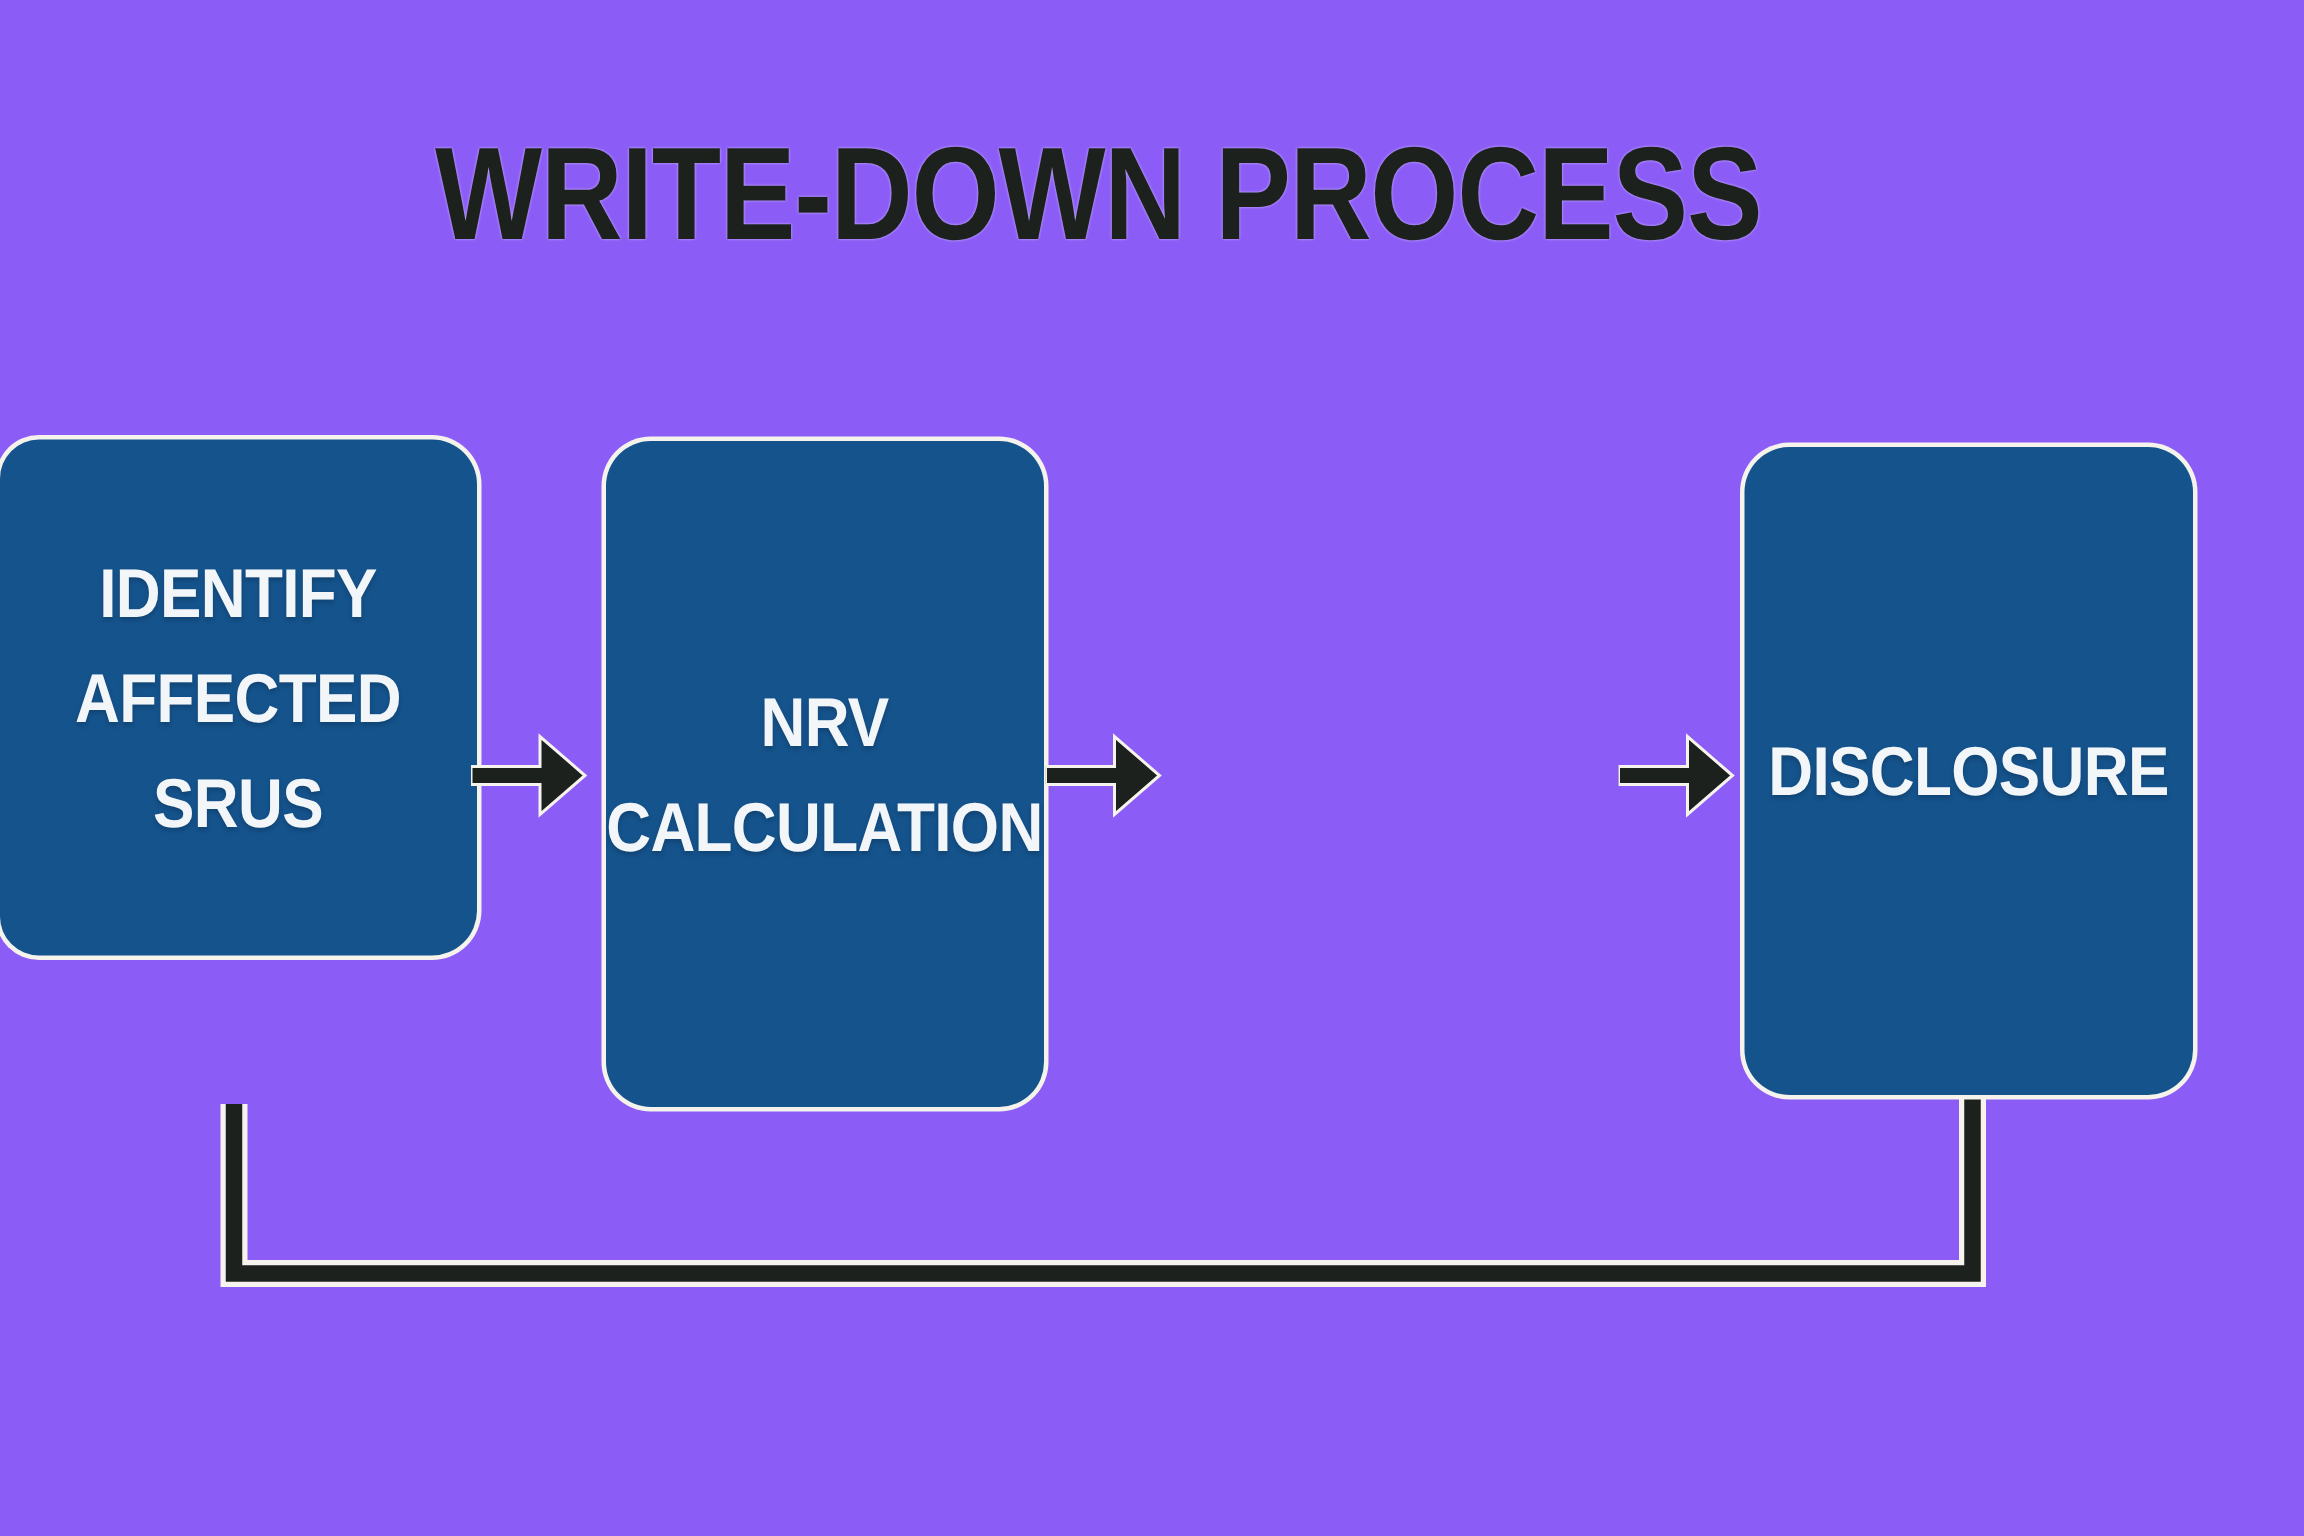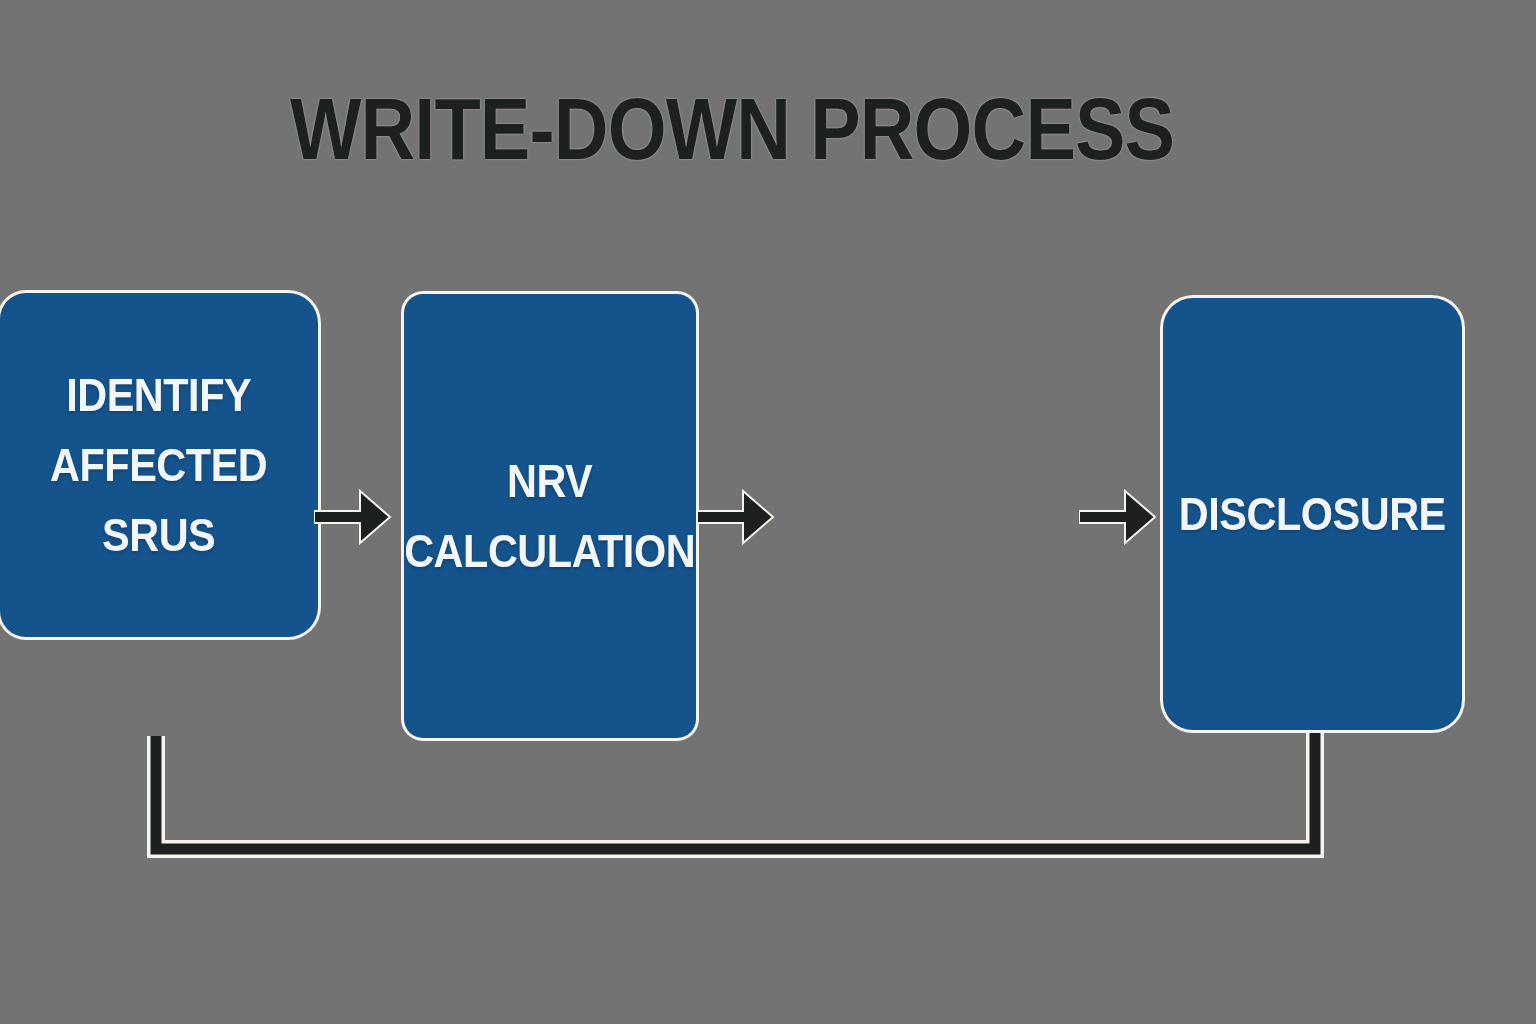--- a/index.html
+++ b/index.html
@@ -5,21 +5,21 @@
   html, body {
     margin: 0;
     padding: 0;
     background: #d9d6cf;
     font-family: "Liberation Sans", "DejaVu Sans", sans-serif;
   }
   .canvas {
     position: relative;
     width: 1536px;
     height: 1024px;
-    background: #737373;
+    background: #8b5cf6;
     overflow: hidden;
   }
   
   .title-wrap {
     position: absolute;
     left: -36px;
     top: 78px;
     width: 1536px;
     text-align: center;
     white-space: nowrap;
@@ -50,21 +50,21 @@
     font-weight: bold;
     line-height: 70px;
     letter-spacing: -0.5px;
     text-align: center;
     white-space: pre-line;
     transform: scaleX(0.9);
     transform-origin: center;
     text-shadow: 0 2px 3px rgba(8,40,70,0.35);
   }
   .step1 { left: 0px;    top: 293px; width: 318px; height: 344px; border-top-left-radius: 26px; border-bottom-left-radius: 26px; }
-  .step2 { left: 404px;  top: 294px; width: 292px; height: 444px; border-radius: 19px; }
+  .step2 { left: 404px;  top: 294px; width: 292px; height: 444px; }
   .step3 { left: 785px;  top: 293px; width: 297px; height: 444px; }
   .step4 { left: 1163px; top: 298px; width: 299px; height: 432px; }
   
   .arrow {
     position: absolute;
     top: 485px;
     width: 80px;
     height: 64px;
   }
   .arrow1 { left: 314px; }

